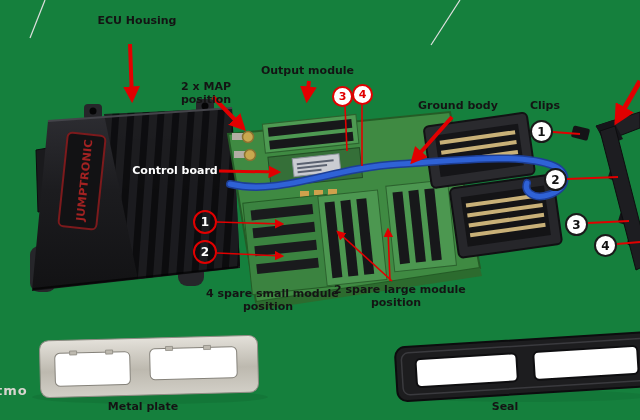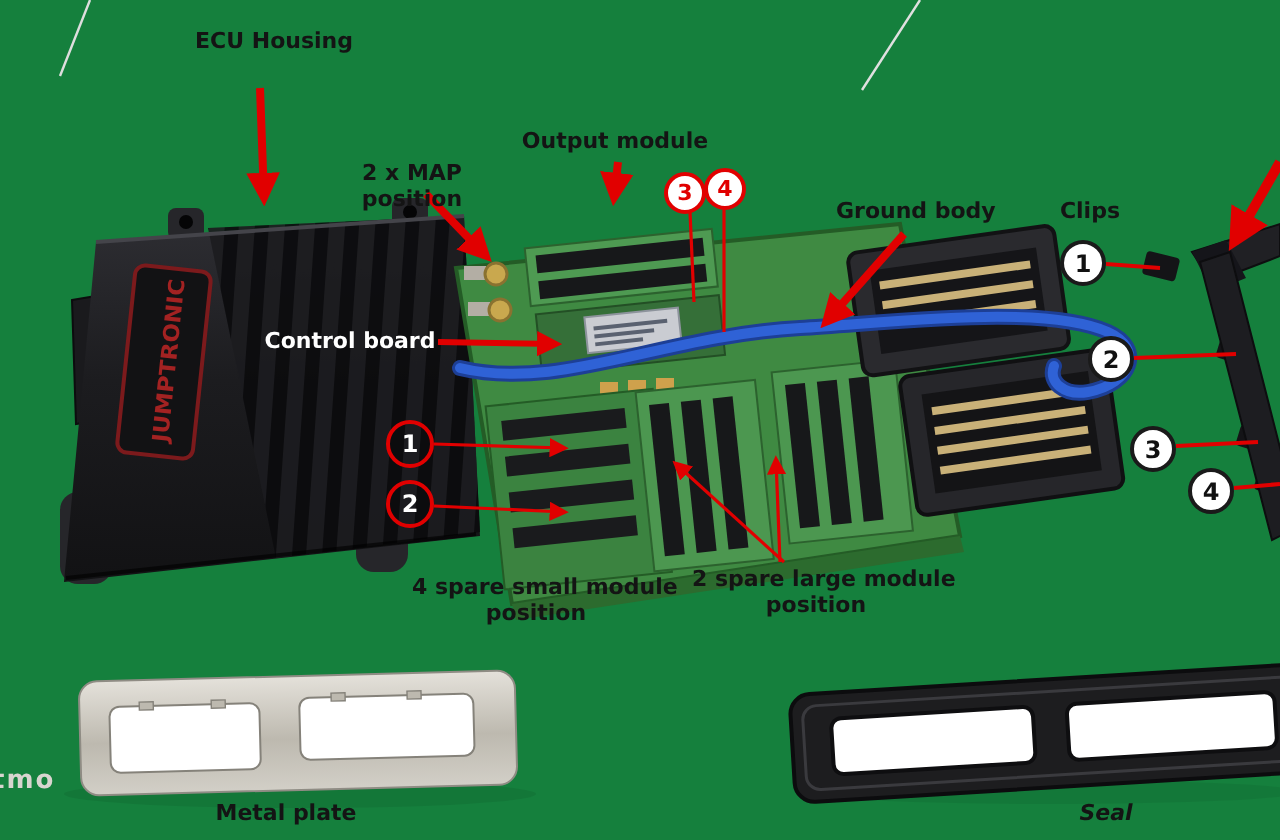--- a/index.html
+++ b/index.html
@@ -218,28 +218,28 @@
 
   <div class="lbl" style="left:418px;top:99px;width:74px;">Ground body</div>
 
   <div class="lbl left" style="left:524px;top:99px;width:42px;">Clips</div>
 
   <div class="lbl" style="left:206px;top:287px;width:124px;">
     <div>4 spare small module</div>
     <div>position</div>
   </div>
 
-  <div class="lbl" style="left:334px;top:283px;width:124px;margin-left:12px;">
+  <div class="lbl" style="left:334px;top:283px;width:124px;">
     <div>2 spare large module</div>
     <div>position</div>
   </div>
 
   <div class="lbl" style="left:103px;top:400px;width:80px;">Metal plate</div>
 
-  <div class="lbl" style="left:523px;top:400px;width:60px;font-style:italic;">Seal</div>
+  <div class="lbl" style="left:475px;top:400px;width:60px;">Seal</div>
 
   <div class="marker red-on-dark" style="left:193px;top:210px;">1</div>
   <div class="marker red-on-dark" style="left:193px;top:240px;">2</div>
   <div class="marker red" style="left:332px;top:86px;">3</div>
   <div class="marker red" style="left:352px;top:84px;">4</div>
 
   <div class="marker black" style="left:530px;top:120px;">1</div>
   <div class="marker black" style="left:544px;top:168px;">2</div>
   <div class="marker black" style="left:565px;top:213px;">3</div>
   <div class="marker black" style="left:594px;top:234px;">4</div>

